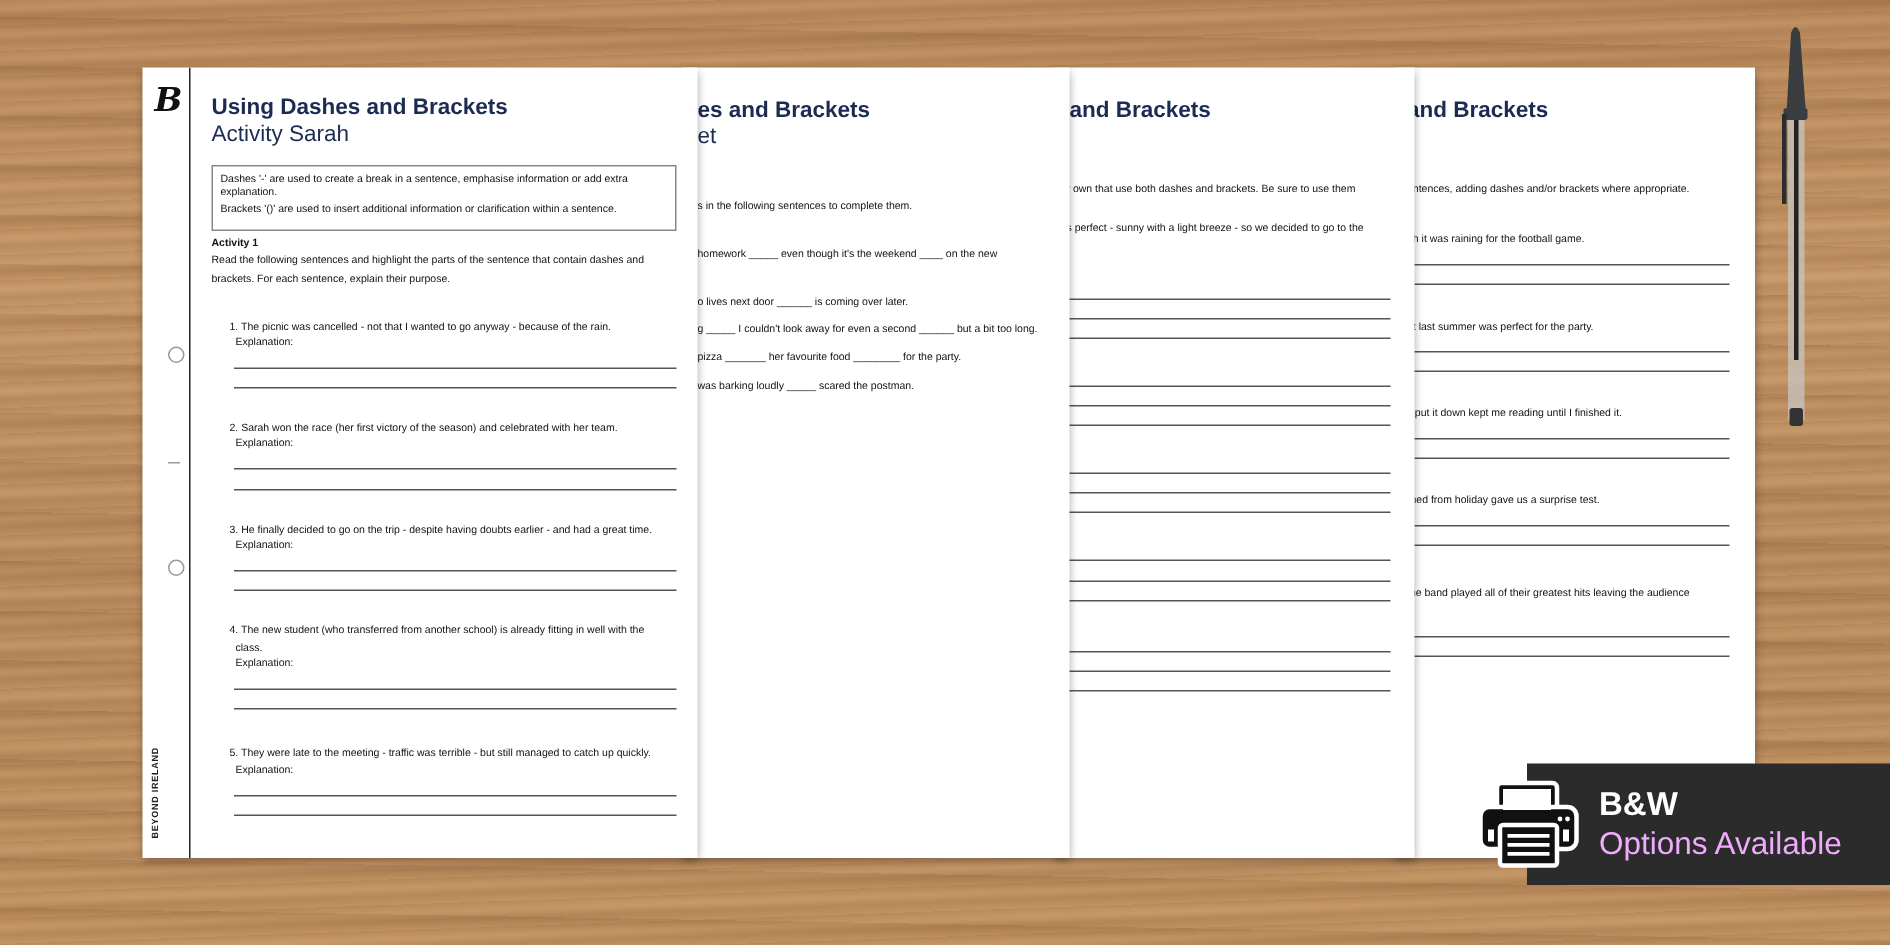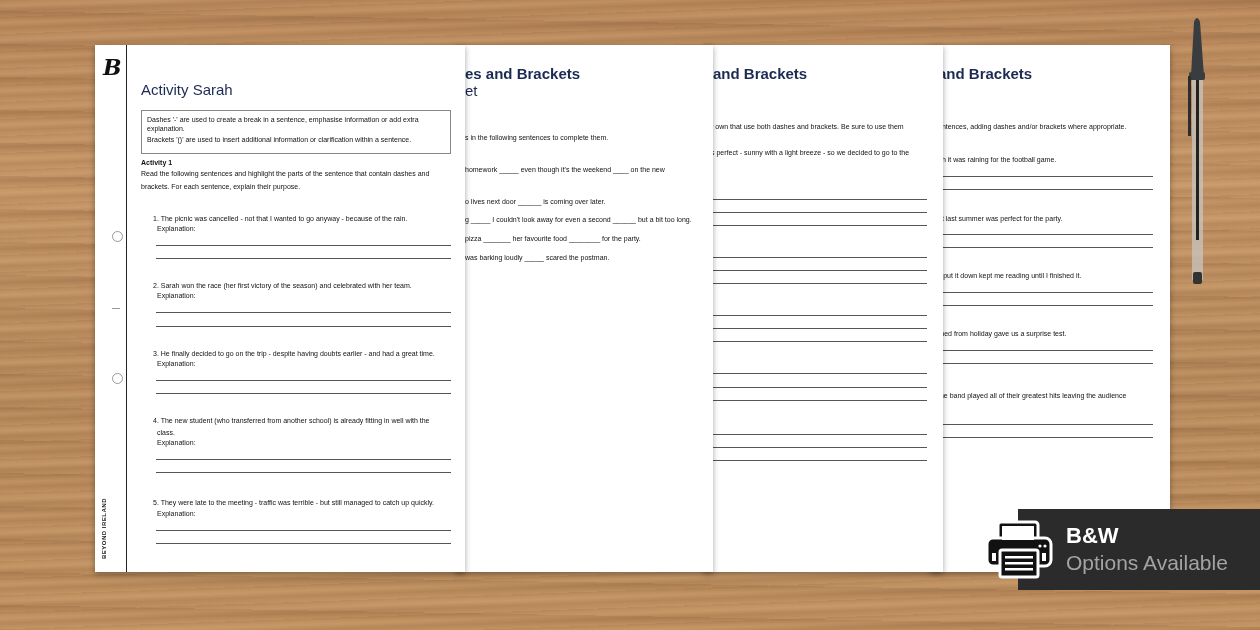--- a/index.html
+++ b/index.html
@@ -91,21 +91,21 @@
     .printer {
       position: absolute; left: 984px; top: 520px; width: 70px; height: 60px; z-index: 11;
     }
     .badge .b1 {
       position: absolute; left: 48px; top: 14px;
       font-family: "Liberation Sans", sans-serif; font-weight: bold; font-size: 22px; color: #fff;
       white-space: nowrap;
     }
     .badge .b2 {
       position: absolute; left: 48px; top: 42px;
-      font-family: "Liberation Sans", sans-serif; font-size: 21px; color: #a3a3a3;
+      font-family: "Liberation Sans", sans-serif; font-size: 21px; color: #f0abfc;
       white-space: nowrap;
     }
     
     .pen { position: absolute; left: 1186px; top: 14px; width: 22px; height: 272px; z-index: 5; }
   </style>
 </head>
 <body>
 
 <svg class="pen" viewBox="0 0 22 272">
   <path d="M5 62 L8 8 Q11 0 14 8 L18 62 Z" fill="#3a3d3f"></path>
@@ -172,20 +172,21 @@
 </div>
 
 <div class="sheet s1">
   <div class="logo">B</div>
   <div class="margin"></div>
   <div class="hole" style="top:186px;"></div>
   <div class="tick"></div>
   <div class="hole" style="top:328px;"></div>
   <div class="brand">BEYOND IRELAND</div>
 
+  <div class="title" style="left:46px; top:18px;">Using Dashes and Brackets</div>
   <div class="subtitle" style="left:46px; top:36px;">Activity Sarah</div>
 
   <div class="infobox">
     <div class="txt" style="top:5px;">Dashes '-' are used to create a break in a sentence, emphasise information or add extra</div>
     <div class="txt" style="top:14px;">explanation.</div>
     <div class="txt" style="top:25px;">Brackets '()' are used to insert additional information or clarification within a sentence.</div>
   </div>
 
   <div class="txt act-title" style="left:46px; top:114px;">Activity 1</div>
   <div class="txt" style="left:46px; top:125px;">Read the following sentences and highlight the parts of the sentence that contain dashes and</div>

